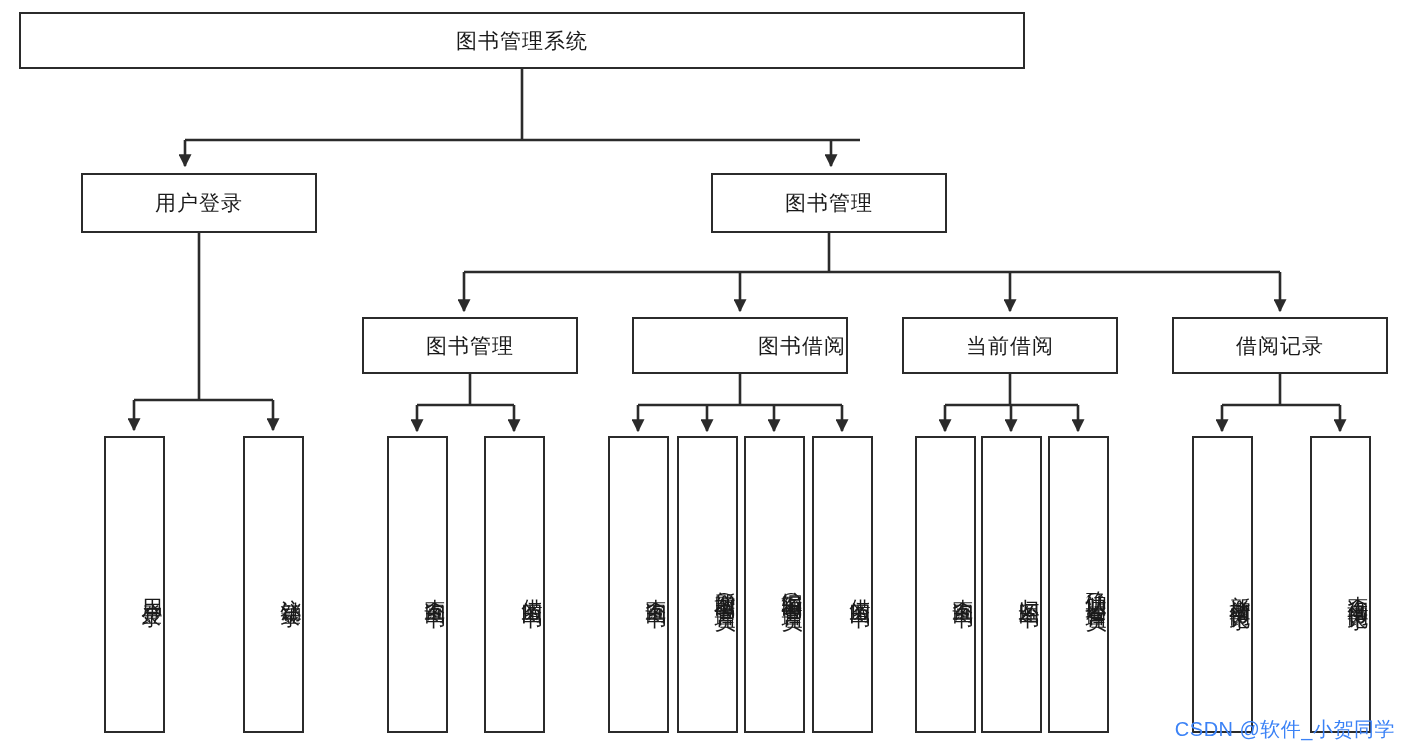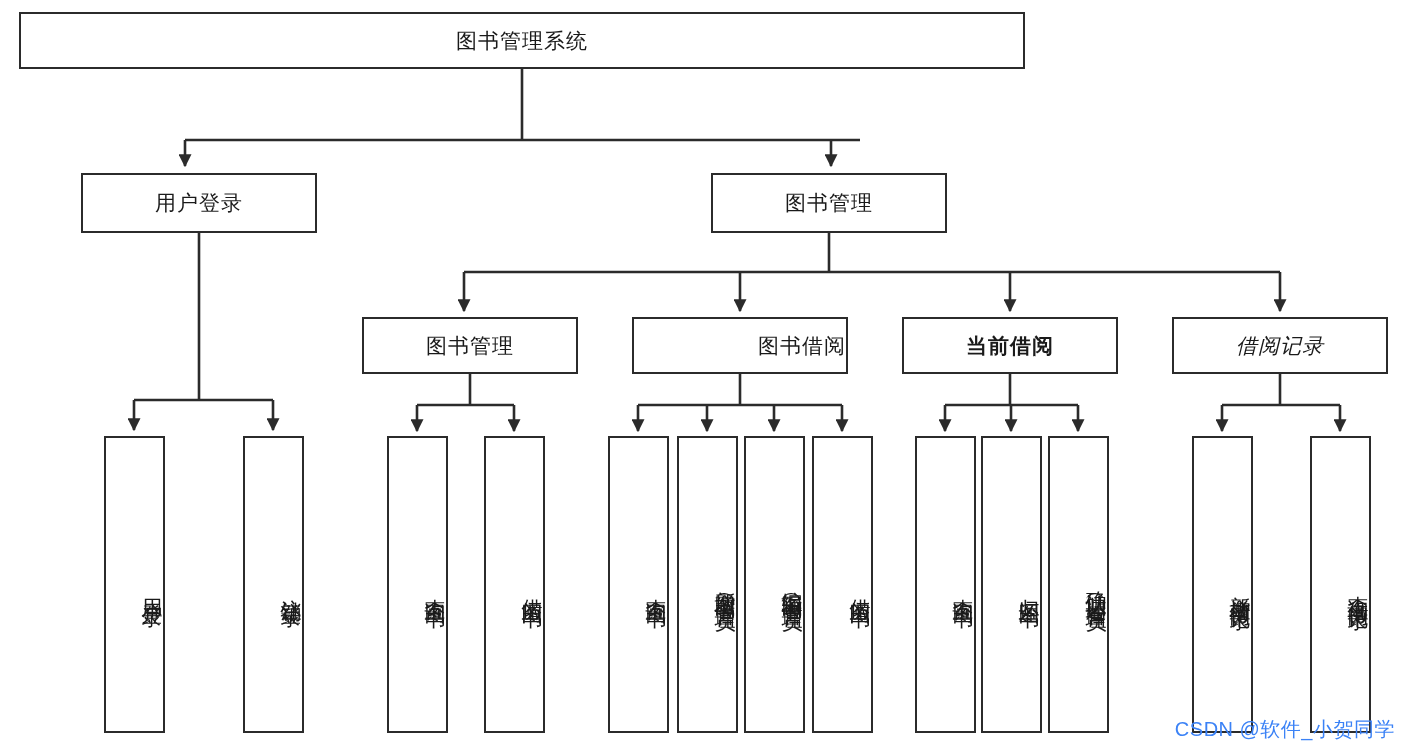--- a/index.html
+++ b/index.html
@@ -137,24 +137,24 @@
   <div class="node horizontal" style="left:711px; top:173px; width:236px; height:60px;justify-content:center;">
     <span class="label">图书管理</span>
   </div>
 
   <div class="node horizontal" style="left:362px; top:317px; width:216px; height:57px;">
     <span class="label">图书管理</span>
   </div>
   <div class="node horizontal" style="left:632px; top:317px; width:216px; height:57px;justify-content:flex-end;">
     <span class="label">图书借阅</span>
   </div>
-  <div class="node horizontal" style="left:902px; top:317px; width:216px; height:57px;font-weight:bold;">
+  <div class="node horizontal" style="left:902px; top:317px; width:216px; height:57px;">
     <span class="label">当前借阅</span>
   </div>
-  <div class="node horizontal" style="left:1172px; top:317px; width:216px; height:57px;font-style:italic;">
+  <div class="node horizontal" style="left:1172px; top:317px; width:216px; height:57px;">
     <span class="label">借阅记录</span>
   </div>
 
   <div class="node vertical" style="left:104px; top:436px; width:61px; height:297px;">
     <span class="label">用户登录</span>
   </div>
   <div class="node vertical" style="left:243px; top:436px; width:61px; height:297px;">
     <span class="label">注销登录</span>
   </div>
 

